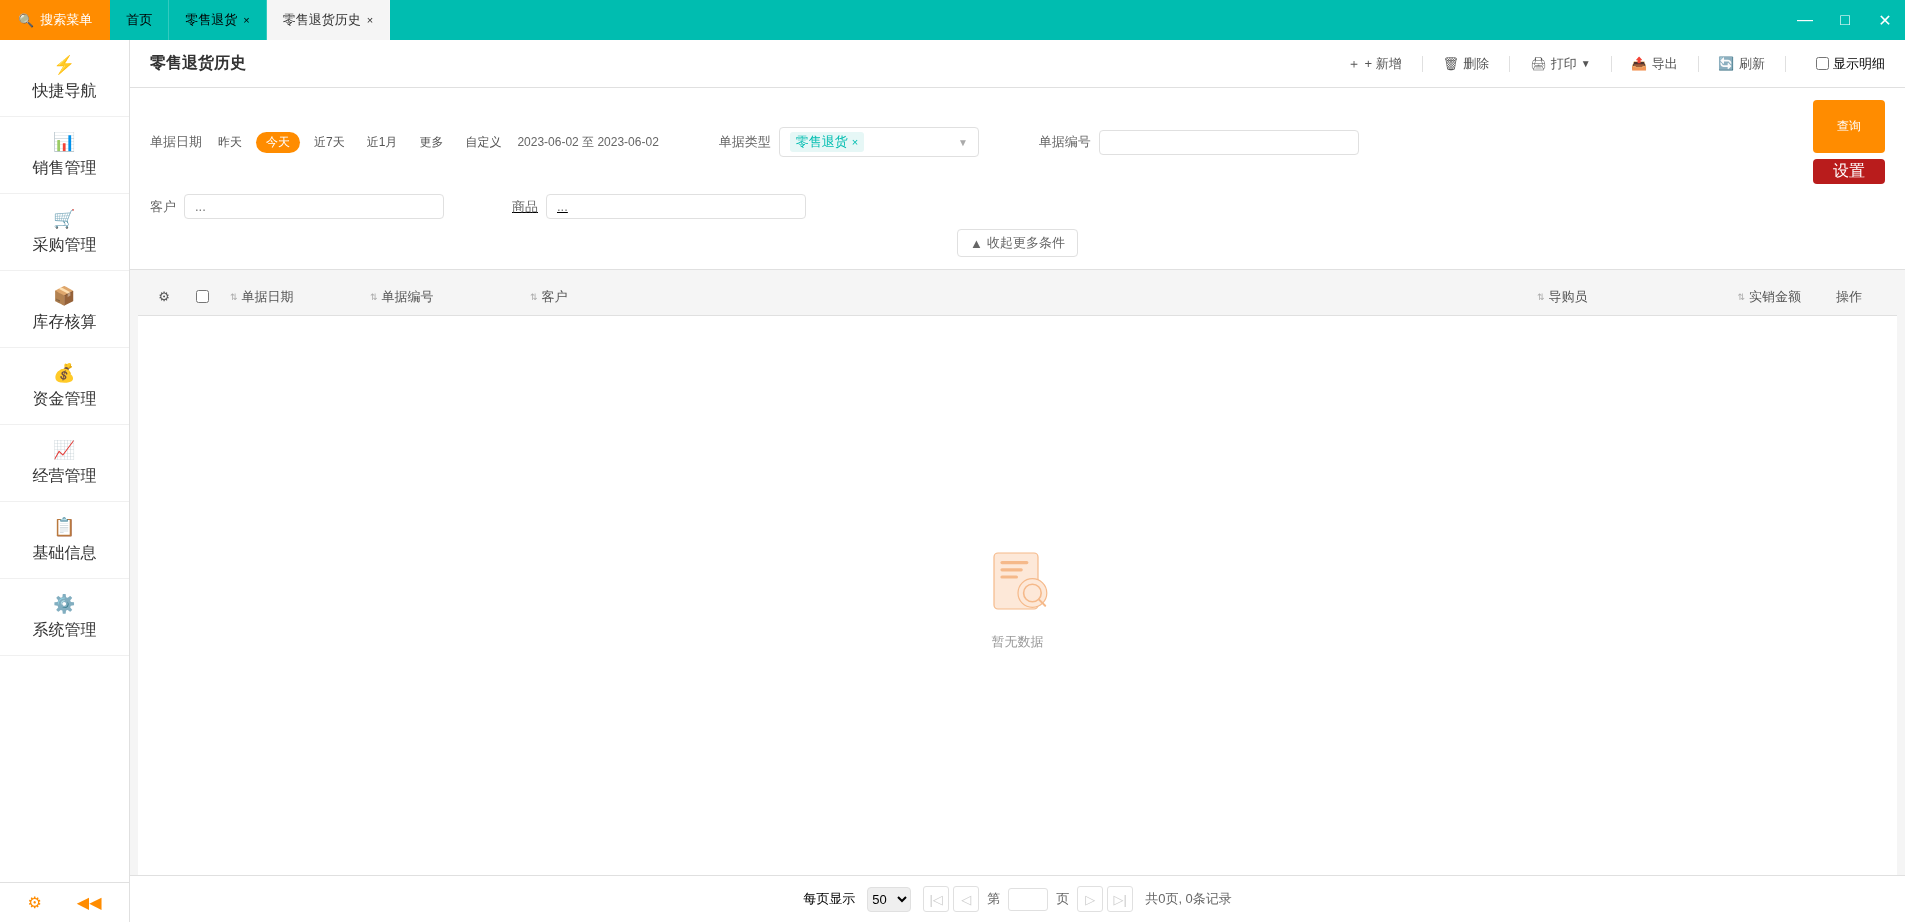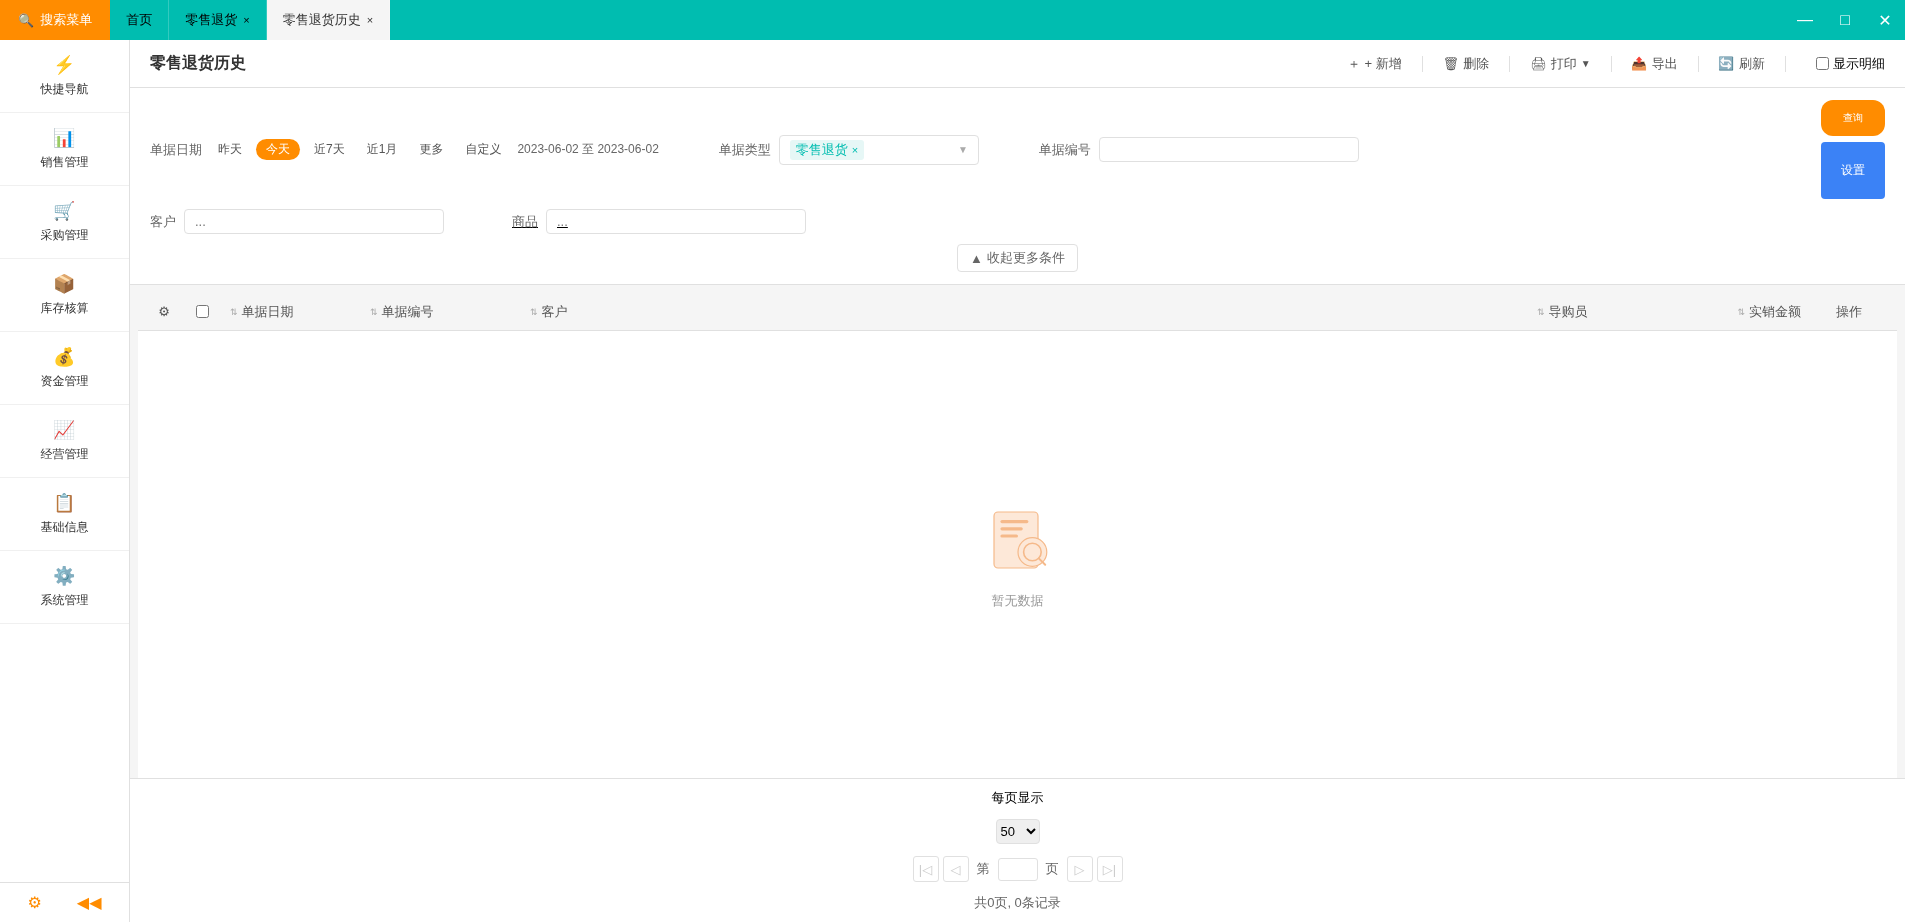--- a/index.html
+++ b/index.html
@@ -43,21 +43,21 @@
     .sidebar {
       width: 130px; background: white; display: flex; flex-direction: column;
       border-right: 1px solid #e0e0e0; flex-shrink: 0;
     }
     .sidebar-item {
       display: flex; flex-direction: column; align-items: center; justify-content: center;
       padding: 14px 8px; cursor: pointer; color: #333; gap: 5px;
       border-bottom: 1px solid #f0f0f0;
     }
     .sidebar-item .icon { font-size: 18px; color: #555; }
-    .sidebar-item .label { font-size: 12px; color: #333; text-align: center; }
+    .sidebar-item .label { font-size: 16px; color: #333; text-align: center; }
     .sidebar-bottom {
       margin-top: auto; display: flex; justify-content: space-around; padding: 10px;
       border-top: 1px solid #e0e0e0;
     }
     .sidebar-bottom .icon-btn { cursor: pointer; font-size: 16px; color: #ff8c00; }
 
     
     .content-area {
       flex: 1; display: flex; flex-direction: column; overflow: hidden; background: #f5f5f5;
     }
@@ -114,26 +114,26 @@
       border: 1px solid #e0e0e0; border-radius: 4px; padding: 4px 10px;
       min-width: 200px; font-size: 13px; outline: none; color: #999;
     }
     .collapse-btn {
       display: flex; align-items: center; gap: 4px; cursor: pointer;
       color: #666; font-size: 12px; padding: 4px 12px;
       border: 1px solid #e0e0e0; border-radius: 4px; background: white; margin: 0 auto;
     }
     .action-btns-right { display: flex; gap: 8px; flex-shrink: 0; }
     .btn-query {
-      background: #ff8c00; color: white; border: none; border-radius: 12px;
-      padding: 11px 20px; cursor: pointer; font-size: 10px;
+      background: #ff8c00; color: white; border: none; border-radius: 4px;
+      padding: 18px 20px; cursor: pointer; font-size: 12px;
     }
     .btn-settings {
-      background: #3b82f6; color: white; border: none; border-radius: 4px;
-      padding: 20px 20px; cursor: pointer; font-size: 12px;
+      background: #b91c1c; color: white; border: none; border-radius: 4px;
+      padding: 2px 20px; cursor: pointer; font-size: 16px;
     }
 
     
     .table-container {
       flex: 1; background: white; overflow: hidden; display: flex; flex-direction: column;
       margin: 0 8px;
     }
     .table-header {
       display: flex; align-items: center; background: #f5f5f5;
       border-bottom: 1px solid #e0e0e0; height: 38px; padding: 0 8px;
@@ -159,21 +159,21 @@
     }
     .empty-icon {
       width: 80px; height: 80px;
     }
     .empty-text { color: #999; font-size: 13px; }
 
     
     .pagination {
       display: flex; align-items: center; justify-content: center;
       padding: 10px 20px; background: white; border-top: 1px solid #e0e0e0;
-      gap: 12px; flex-shrink: 0; flex-direction: column;
+      gap: 12px; flex-shrink: 0;
     }
     .page-size-select {
       border: 1px solid #e0e0e0; border-radius: 4px; padding: 3px 0; font-size: 13px; cursor: pointer;
     }
     .page-nav {
       display: flex; align-items: center; gap: 4px;
     }
     .page-btn {
       width: 26px; height: 26px; display: flex; align-items: center; justify-content: center;
       border: 1px solid #e0e0e0; border-radius: 3px; cursor: pointer; color: #555;

